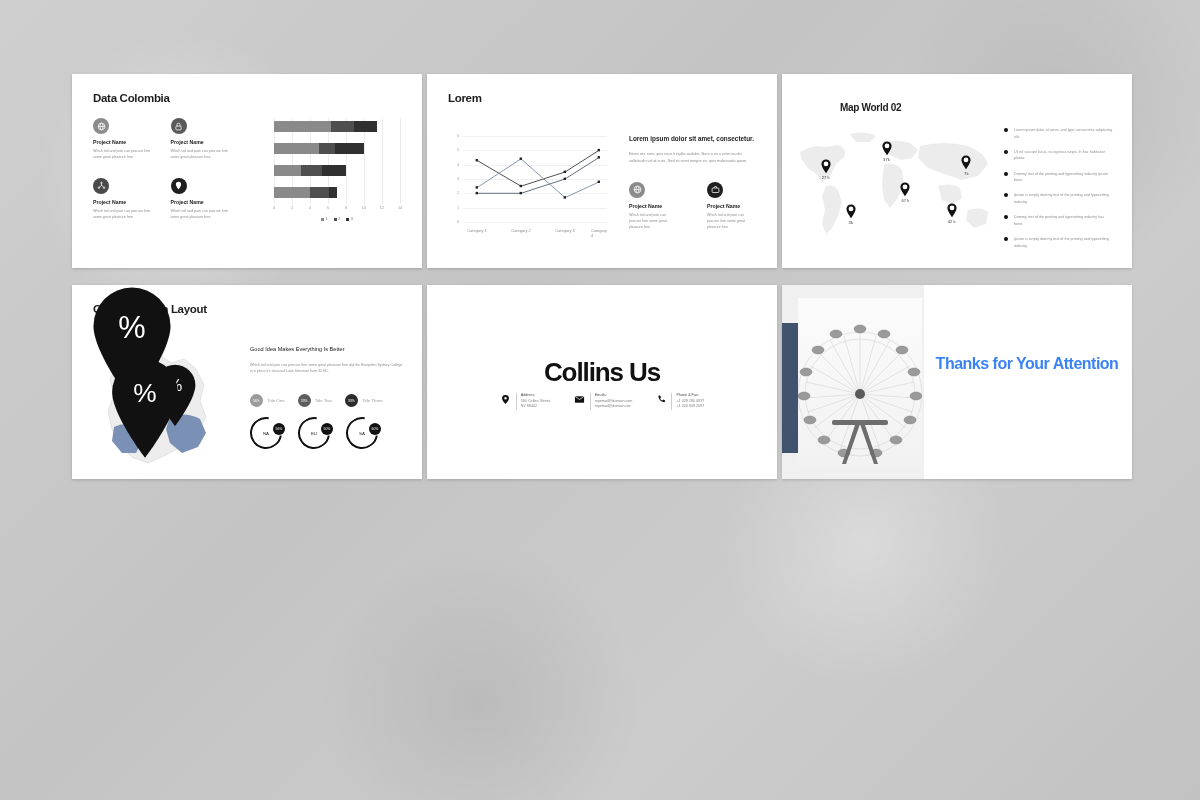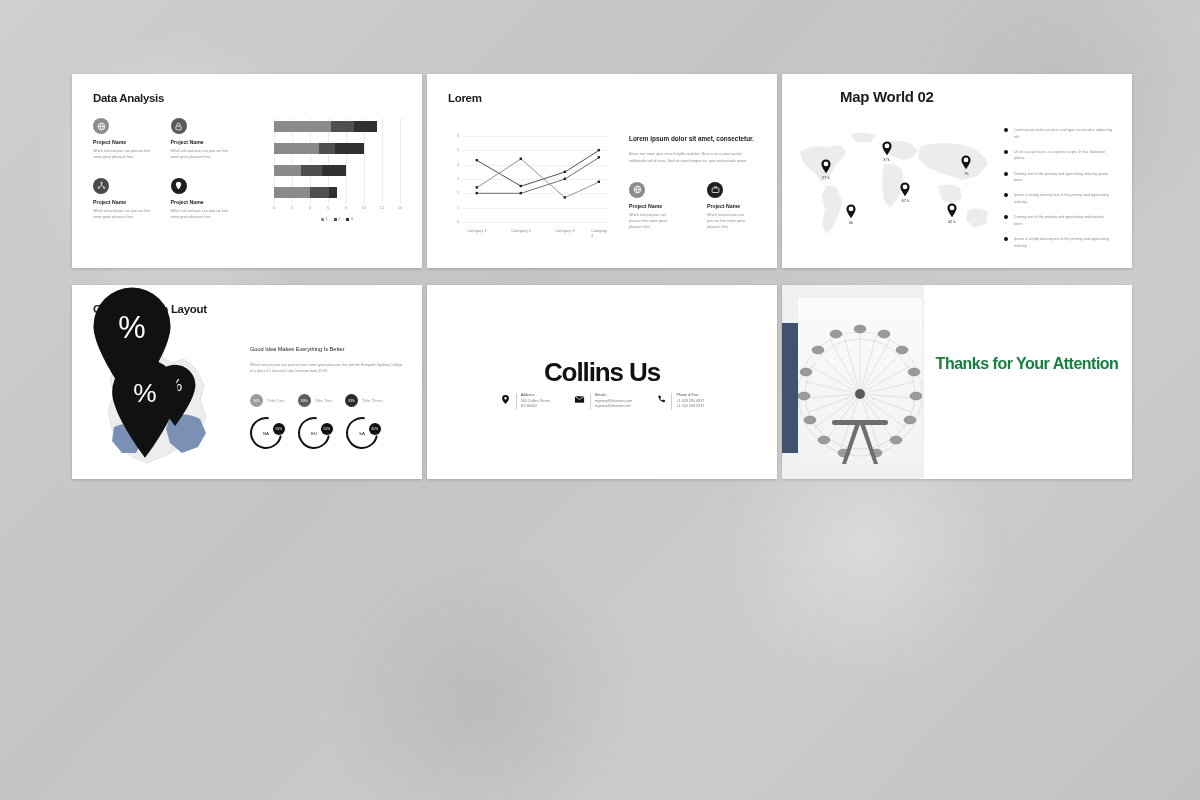--- a/index.html
+++ b/index.html
@@ -92,21 +92,21 @@
     position: absolute; top: 92px; font-size: 4px; color: #8d8d8d;
     transform: translateX(-50%);
   }
   .charts-right { position: absolute; left: 202px; top: 60px; width: 128px; }
   .charts-right h3 { font-size: 6.4px; color: #1c1c1c; font-weight: bold; line-height: 1.5; margin-bottom: 7px; }
   .charts-right p.lede { font-size: 3.8px; color: #8e8e8e; line-height: 1.85; }
   .charts-proj { display: flex; gap: 30px; margin-top: 17px; }
   .charts-proj .proj { width: 48px; }
 
   
-  .s3 .s-title { left: 21px; top: 14px; font-size: 15px; padding-left: 37px; }
+  .s3 .s-title { left: 21px; top: 28px; font-size: 10px; padding-left: 37px; }
   .worldmap { position: absolute; left: 10px; top: 50px; width: 210px; height: 120px; }
   .worldmap svg { width: 100%; height: 100%; }
   .pin { position: absolute; transform: translate(-50%, -100%); text-align: center; }
   .pin svg { width: 11px; height: 15px; display: block; margin: 0 auto; }
   .pin b { display: block; font-size: 4.2px; color: #3a3a3a; font-weight: normal; margin-top: 1px; line-height: 1.25; }
   .bullets { position: absolute; left: 222px; top: 53px; width: 110px; }
   .bullets li { list-style: none; display: flex; gap: 6px; margin-bottom: 8.5px; }
   .bullets em { width: 4px; height: 4px; border-radius: 50%; background: #111; flex: 0 0 auto; margin-top: 1px; }
   .bullets span { font-size: 3.7px; color: #8e8e8e; line-height: 1.8; }
 
@@ -164,30 +164,30 @@
   .th-gray { position: absolute; left: 0; top: 0; width: 142px; height: 194px; background: #f0f0f0; }
   .th-navy { position: absolute; left: 0; top: 38px; width: 82px; height: 130px; }
   .th-photo {
     position: absolute; left: 16px; top: 13px; width: 124px; height: 168px;
     background: #fdfdfd; overflow: hidden;
   }
   .th-photo svg { width: 100%; height: 100%; }
   .th-title {
     position: absolute; left: 150px; top: 68px; width: 190px;
     text-align: center; font-size: 16px; font-weight: bold;
-    line-height: 1.35; color: #15803d; letter-spacing: -.5px;
+    line-height: 1.35; color: #3b82f6; letter-spacing: -.5px;
   }
 </style>
 </head>
 <body>
 
 <div class="grid">
 
   <div class="slide s1">
-    <div class="s-title">Data Analysis</div>
+    <div class="s-title">Data Colombia</div>
 
     <div class="proj-grid">
       <div class="proj">
         <div class="ic g1">
           <svg viewBox="0 0 24 24" fill="none" stroke="#fff" stroke-width="2">
               <circle cx="12" cy="12" r="9"></circle>
               <ellipse cx="12" cy="12" rx="4" ry="9"></ellipse>
               <path d="M3 12h18"></path>
             </svg>
         </div>

